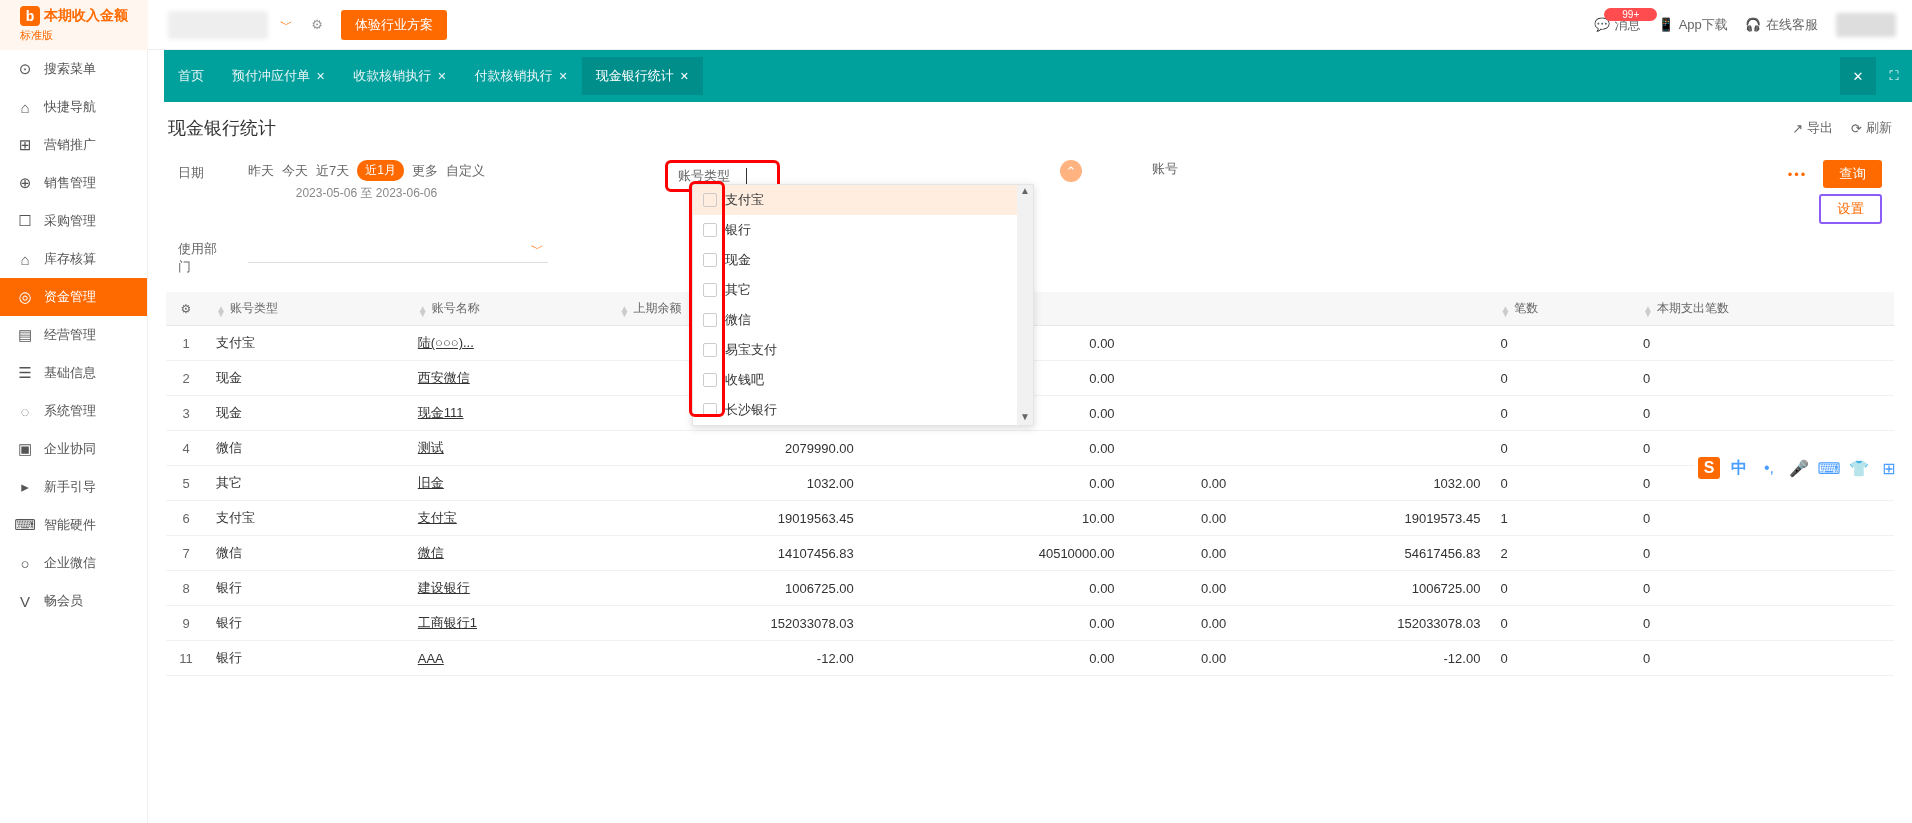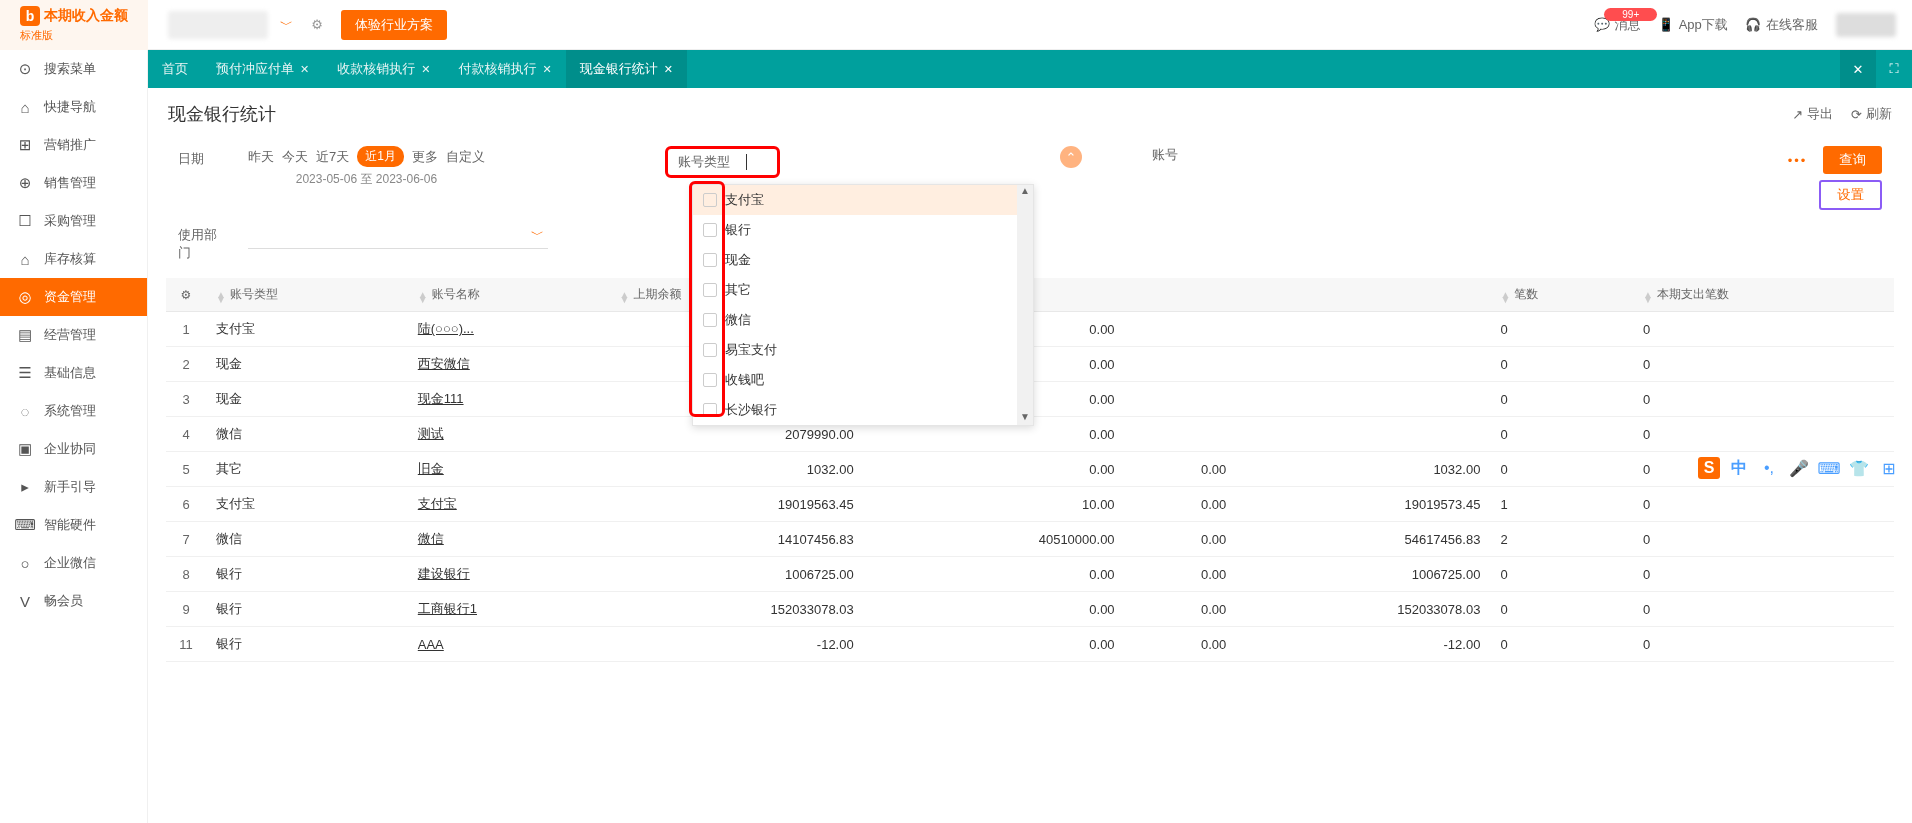--- a/index.html
+++ b/index.html
@@ -24,21 +24,21 @@
 .avatar-blur { width: 60px; height: 24px; background: #ddd; border-radius: 3px; filter: blur(2px); }
 
 
 .sidebar { width: 148px; background: #fff; padding-top: 50px; border-right: 1px solid #f0f0f0; }
 .sb-item { display: flex; align-items: center; gap: 10px; padding: 10px 16px; color: #555; cursor: pointer; font-size: 13px; }
 .sb-item.active { background: #ff6a00; color: #fff; }
 .sb-icon { width: 18px; height: 18px; display: flex; align-items: center; justify-content: center; font-size: 15px; }
 
 
 .main { flex: 1; display: flex; flex-direction: column; padding-top: 50px; }
-.tabs { background: #00a09d; display: flex; align-items: center; height: 38px; }
+.tabs { background: #00a09d; display: flex; align-items: center; height: 52px; margin-left: 16px; }
 .tab { padding: 0 14px; height: 38px; display: flex; align-items: center; color: #e8f5f5; font-size: 13px; cursor: pointer; gap: 6px; }
 .tab.active { background: #008e8b; color: #fff; }
 .tab .close { font-size: 11px; }
 .tab-close-all { margin-left: auto; width: 36px; height: 38px; display: flex; align-items: center; justify-content: center; color: #fff; background: #008e8b; cursor: pointer; }
 .tab-expand { width: 36px; height: 38px; display: flex; align-items: center; justify-content: center; color: #fff; cursor: pointer; }
 
 .page { background: #fff; flex: 1; }
 .page-head { display: flex; align-items: center; padding: 14px 20px; }
 .page-title { font-size: 18px; font-weight: 500; color: #333; }
 .page-actions { margin-left: auto; display: flex; gap: 18px; color: #666; }

